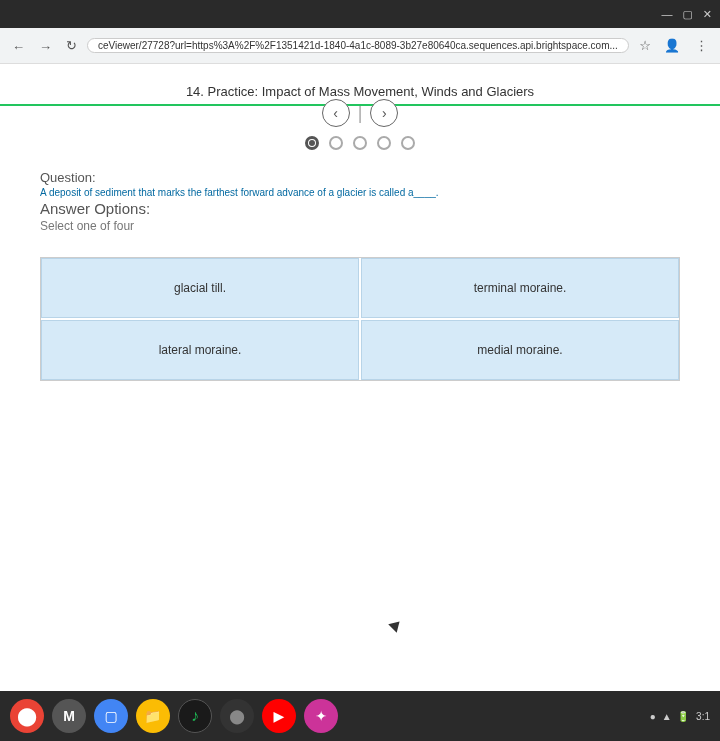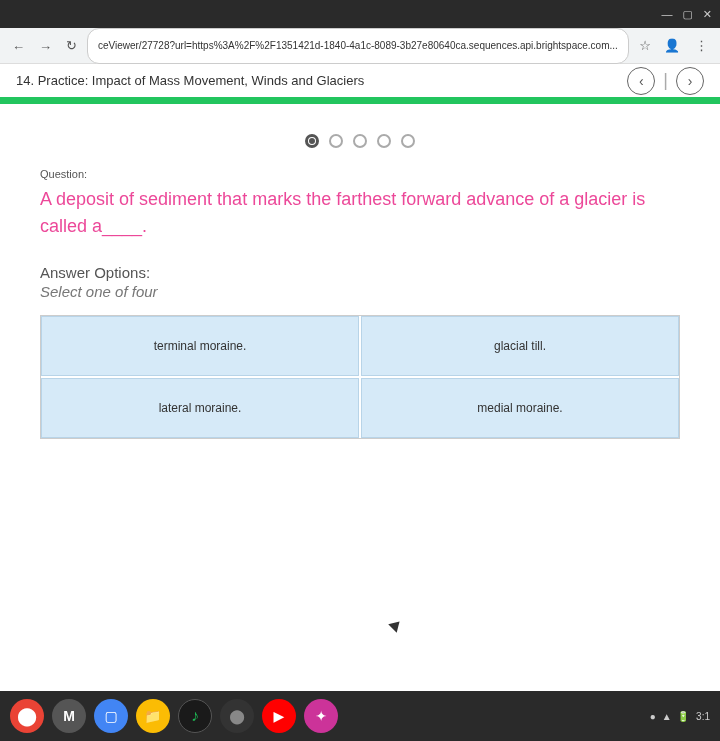--- a/index.html
+++ b/index.html
@@ -44,42 +44,43 @@
       height: 36px;
     }
     .url-bar {
       flex: 1;
       background: white;
       border: 1px solid #ccc;
       border-radius: 12px;
       padding: 3px 10px;
       font-size: 10px;
       color: #333;
-      height: 36px;
+      height: 15px;
       display: flex;
       align-items: center;
     }
     .browser-btn {
       background: none;
       border: none;
       cursor: pointer;
       color: #555;
       font-size: 13px;
       padding: 2px 4px;
     }
 
     
     .nav-bar {
       background: white;
-      border-bottom: 7px solid #22c55e;
-      padding: 8px 16px;
+      border-bottom: 2px solid #22c55e;
+      padding: 20px 16px;
       display: flex;
       align-items: center;
       justify-content: space-between;
       height: 40px;
+      flex-direction: column;
     }
     .nav-title {
       font-size: 13px;
       color: #333;
       font-weight: 400;
     }
     .nav-arrows {
       display: flex;
       gap: 8px;
       align-items: center;
@@ -140,42 +141,40 @@
       left: 50%;
       transform: translate(-50%, -50%);
       width: 6px;
       height: 6px;
       border-radius: 50%;
       background: #555;
     }
 
     
     .question-label {
-      font-size: 11px;
+      font-size: 13px;
       color: #555;
-      margin-bottom: 6px;
+      margin-bottom: 0;
     }
     .question-text {
-      font-size: 18px;
-      color: #ec4899;
+      font-size: 10px;
+      color: #0369a1;
       line-height: 1.5;
-      margin-bottom: 24px;
     }
 
     
     .answer-label {
       font-size: 15px;
       color: #555;
       margin-bottom: 2px;
     }
     .select-label {
-      font-size: 15px;
+      font-size: 12px;
       color: #777;
-      margin-bottom: 15px;
-      font-style: italic;
+      margin-bottom: 24px;
     }
 
     .options-grid {
       display: grid;
       grid-template-columns: 1fr 1fr;
       gap: 2px;
       border: 1px solid #ccc;
     }
 
     .option-cell {
@@ -288,24 +287,24 @@
     </div>
 
     <div class="question-label">Question:</div>
     <div class="question-text">A deposit of sediment that marks the farthest forward advance of a glacier is called a____.</div>
 
     <div class="answer-label">Answer Options:</div>
     <div class="select-label">Select one of four</div>
 
     <div class="options-grid">
       <div class="option-cell">
-        <span>terminal moraine.</span>
+        <span>glacial till.</span>
       </div>
       <div class="option-cell">
-        <span>glacial till.</span>
+        <span>terminal moraine.</span>
       </div>
       <div class="option-cell">
         <span>lateral moraine.</span>
       </div>
       <div class="option-cell">
         <span>medial moraine.</span>
       </div>
     </div>
 
   </div>

